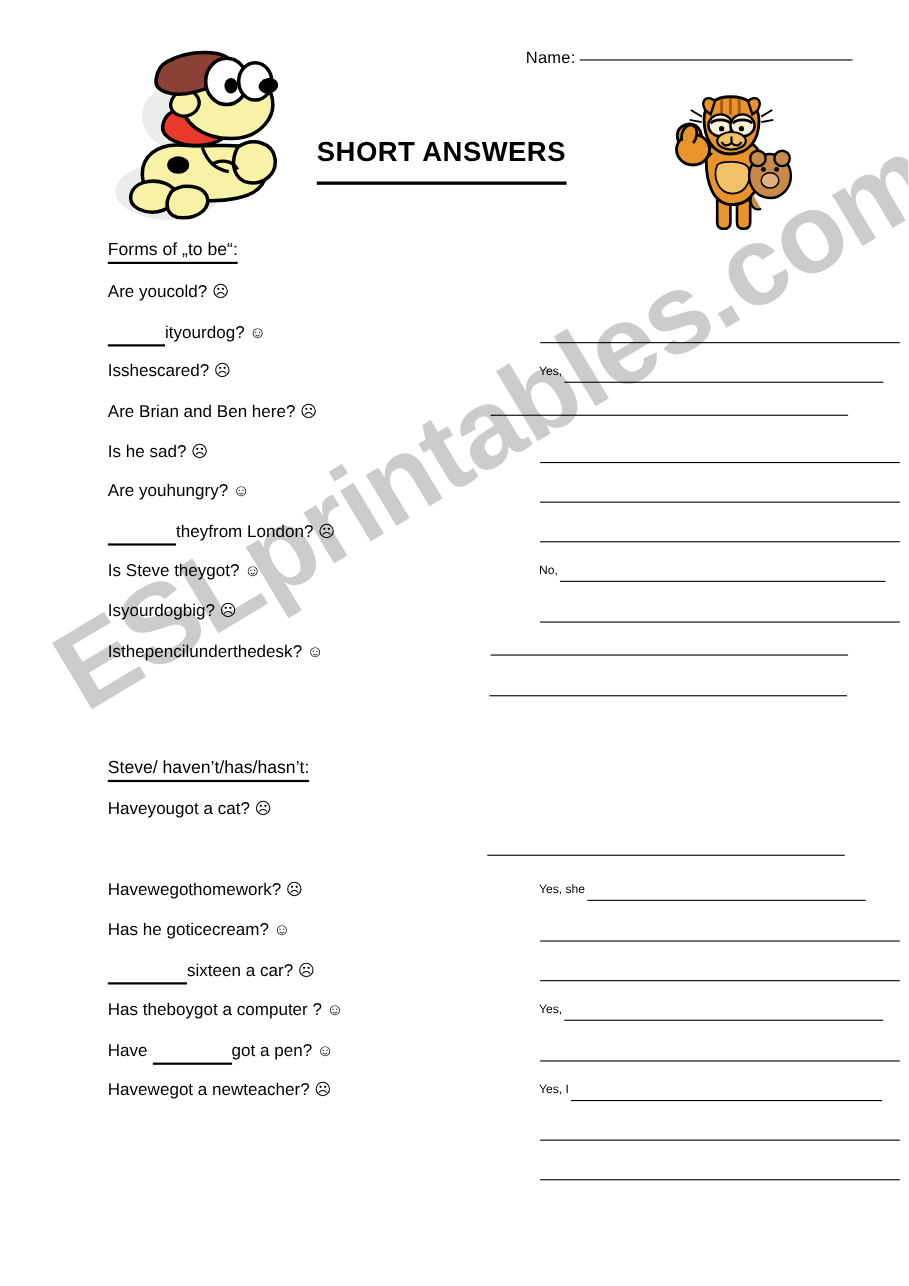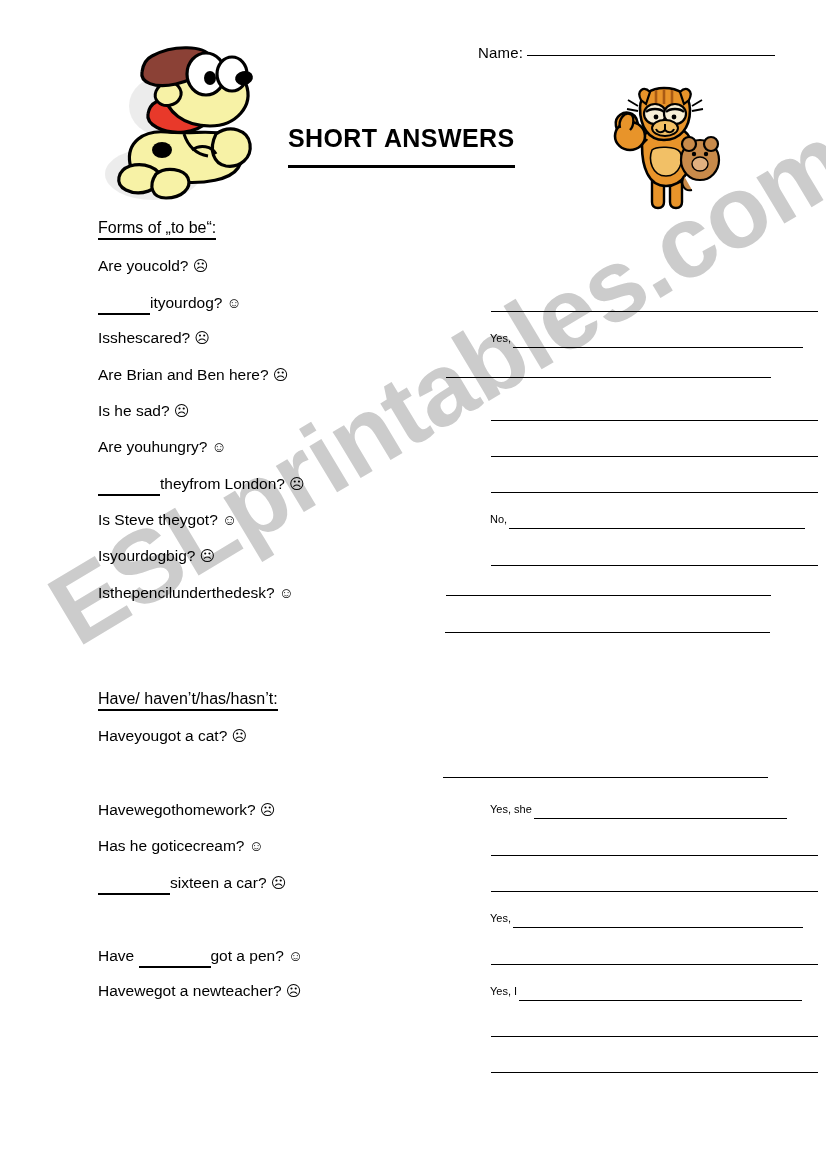--- a/index.html
+++ b/index.html
@@ -240,21 +240,21 @@
       <path d="M65 40 L65 46 M65 46 C61 50 57 48 56 45 M65 46 C69 50 73 48 74 45" fill="none" stroke="#000" stroke-width="2"></path>
 
       <path d="M38 22 L28 16 M38 27 L27 25 M92 22 L102 16 M92 27 L103 25" fill="none" stroke="#000" stroke-width="1.8"></path>
     </svg>
   </div>
 
   <div class="sec-heading" id="sec1-heading">
     <span>Forms of „to be“:</span>
   </div>
   <div class="sec-heading" id="sec2-heading">
-    <span>Have/ haven’t/has/hasn’t:</span>
+    <span>Steve/ haven’t/has/hasn’t:</span>
   </div>
 
   <div id="rows-container">
       <div class="qrow" style="top: 255px;">
         <div class="qtext"><span>Are youcold?</span><span class="emo"> ☹</span></div>
         <div class="ans" style="left: 393px;"><span class="aline" style="width: 327px; margin-top: 18px;">&nbsp;</span></div>
       </div>
       <div class="qrow" style="top: 291px;">
         <div class="qtext"><span class="blank" style="width: 52px;">&nbsp;</span><span>ityourdog?</span><span class="emo"> ☺</span></div>
         <div class="ans" style="left: 392px;"><span class="prefix">Yes,</span><span class="aline" style="width: 290px; margin-top: 18px;">&nbsp;</span></div>
@@ -304,20 +304,21 @@
       </div>
       <div class="qrow" style="top: 835px;">
         <div class="qtext"><span>Has he goticecream?</span><span class="emo"> ☺</span></div>
         <div class="ans" style="left: 393px;"><span class="aline" style="width: 327px; margin-top: 18px;">&nbsp;</span></div>
       </div>
       <div class="qrow" style="top: 871px;">
         <div class="qtext"><span class="blank" style="width: 72px;">&nbsp;</span><span>sixteen a car?</span><span class="emo"> ☹</span></div>
         <div class="ans" style="left: 392px;"><span class="prefix">Yes,</span><span class="aline" style="width: 290px; margin-top: 18px;">&nbsp;</span></div>
       </div>
       <div class="qrow" style="top: 908px;">
+        <div class="qtext"><span>Has theboygot a computer ?</span><span class="emo"> ☺</span></div>
         <div class="ans" style="left: 393px;"><span class="aline" style="width: 327px; margin-top: 18px;">&nbsp;</span></div>
       </div>
       <div class="qrow" style="top: 944px; text-align: center;">
         <div class="qtext"><span>Have </span><span class="blank" style="width: 72px;">&nbsp;</span><span>got a pen?</span><span class="emo"> ☺</span></div>
         <div class="ans" style="left: 392px;"><span class="prefix">Yes, I</span><span class="aline" style="width: 283px; margin-top: 18px;">&nbsp;</span></div>
       </div>
       <div class="qrow" style="top: 980px;">
         <div class="qtext"><span>Havewegot a newteacher?</span><span class="emo"> ☹</span></div>
         <div class="ans" style="left: 393px;"><span class="aline" style="width: 327px; margin-top: 18px;">&nbsp;</span></div>
       </div>

